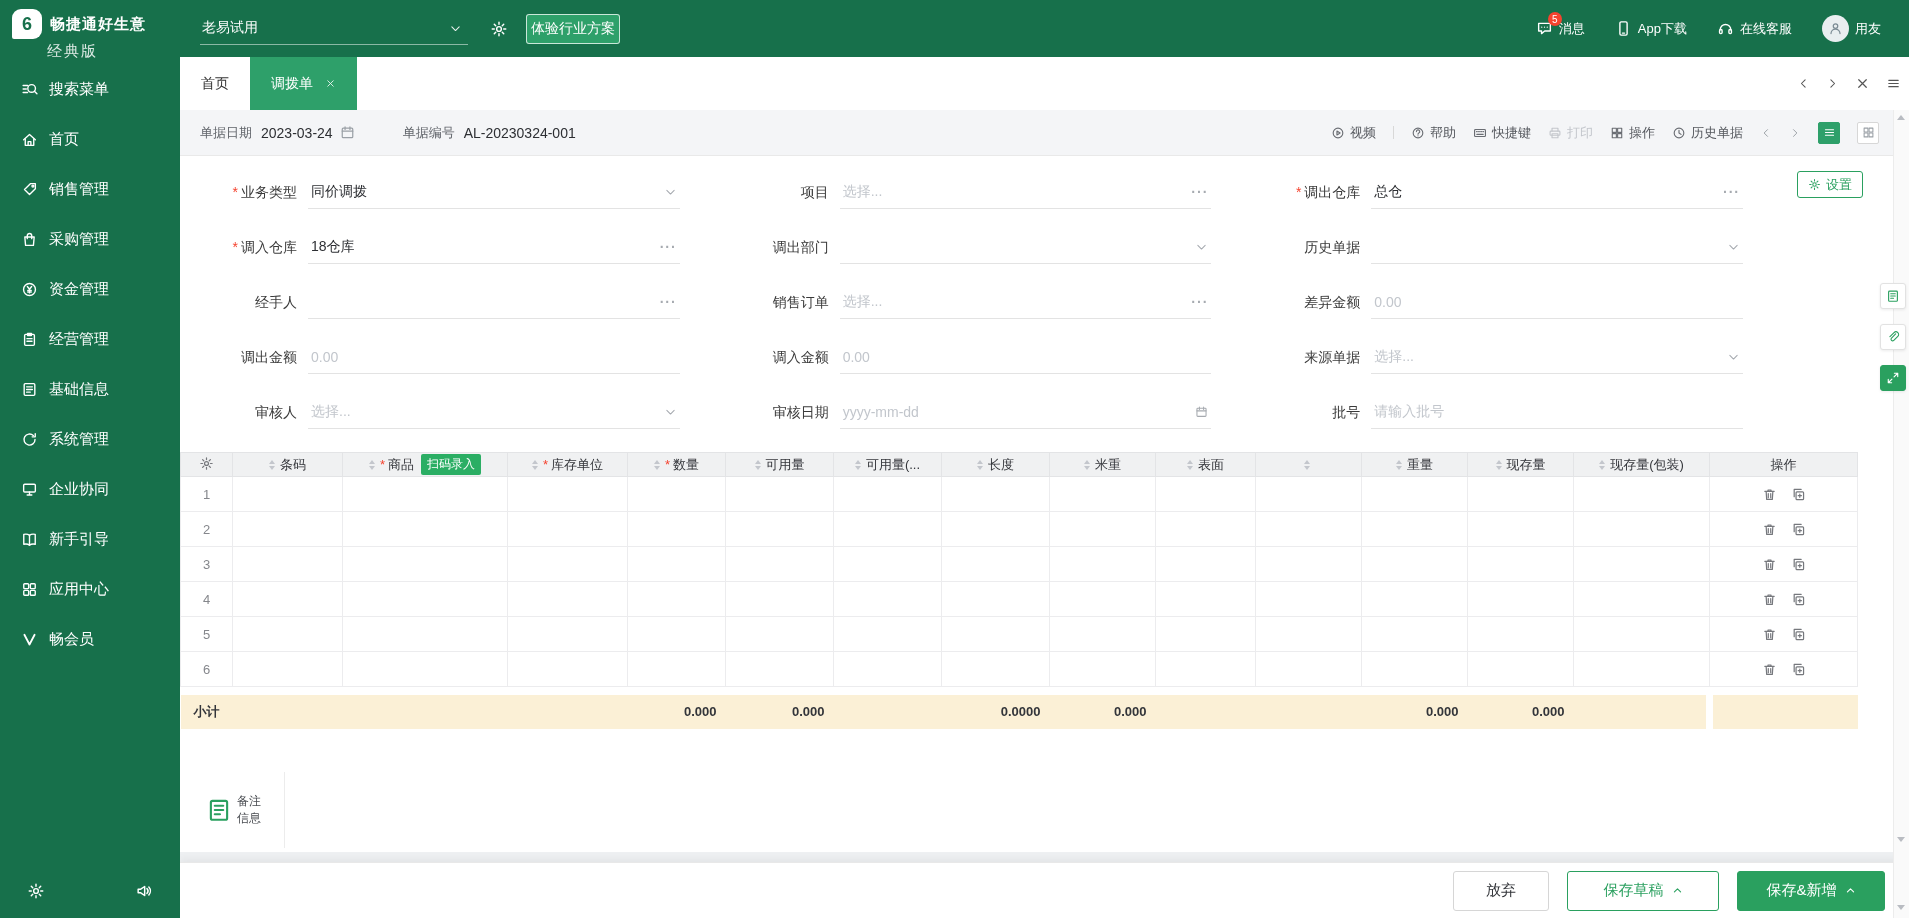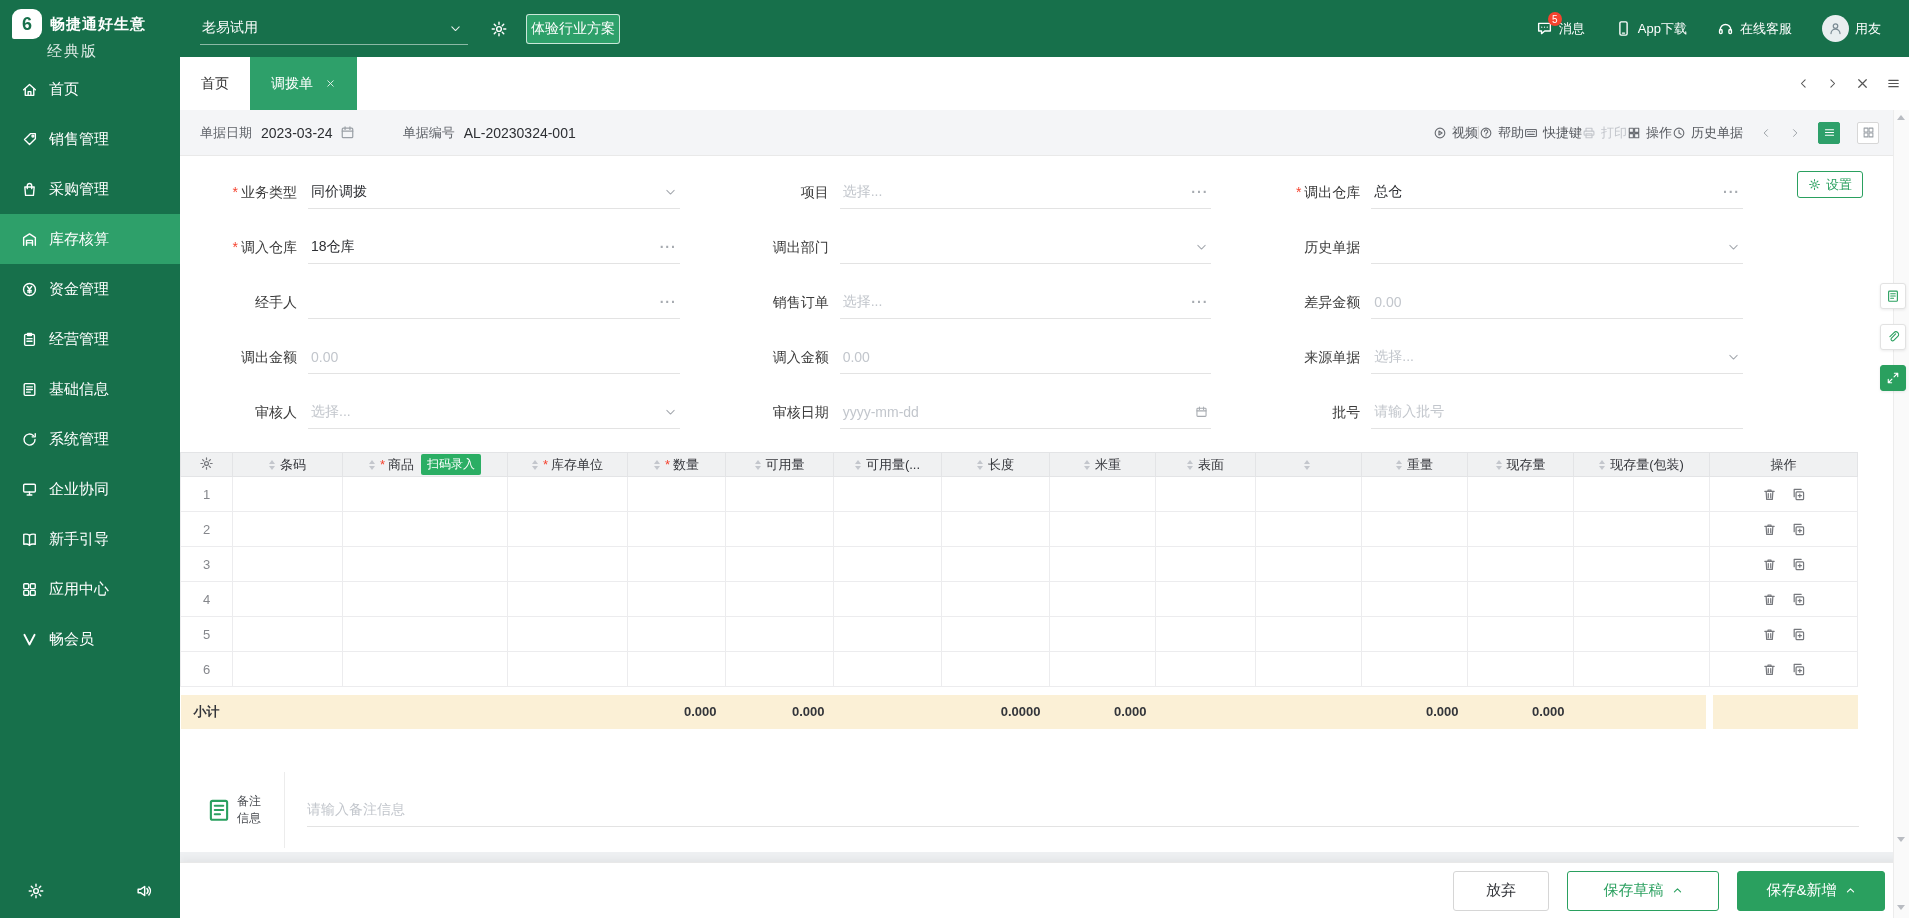--- a/index.html
+++ b/index.html
@@ -132,20 +132,30 @@
       <div class="logo-row">
         <div class="logo-mark">6</div>
         <div class="logo-title">畅捷通好生意</div>
       </div>
       <div class="logo-badge">经典版</div>
     </div>
     <nav class="menu" id="menu">
         <div class="menu-item">
           <span class="mi-ic">
             <svg viewBox="0 0 16 16" width="1em" height="1em" fill="none" stroke="currentColor" stroke-width="1.3" stroke-linecap="round" stroke-linejoin="round">
+              <path d="M2 4.2h4.2M2 7.5h3M2 10.8h4.2"></path>
+              <circle cx="10" cy="7" r="3.6"></circle>
+              <path d="M12.6 9.6 15 12"></path>
+            </svg>
+          </span>
+          <span class="mi-label">搜索菜单</span>
+        </div>
+        <div class="menu-item">
+          <span class="mi-ic">
+            <svg viewBox="0 0 16 16" width="1em" height="1em" fill="none" stroke="currentColor" stroke-width="1.3" stroke-linecap="round" stroke-linejoin="round">
               <path d="M2.5 8.2 8 3.2l5.5 5"></path>
               <path d="M4 7.4v6.1h8V7.4"></path>
               <path d="M6.7 13.5V10h2.6v3.5"></path>
             </svg>
           </span>
           <span class="mi-label">首页</span>
         </div>
         <div class="menu-item">
           <span class="mi-ic">
             <svg viewBox="0 0 16 16" width="1em" height="1em" fill="none" stroke="currentColor" stroke-width="1.3" stroke-linecap="round" stroke-linejoin="round">
@@ -156,30 +166,20 @@
           <span class="mi-label">销售管理</span>
         </div>
         <div class="menu-item">
           <span class="mi-ic">
             <svg viewBox="0 0 16 16" width="1em" height="1em" fill="none" stroke="currentColor" stroke-width="1.3" stroke-linecap="round" stroke-linejoin="round">
               <path d="M3.6 5.6h8.8l-.7 7.9H4.3z"></path>
               <path d="M5.9 7.2V4.4a2.1 2.1 0 0 1 4.2 0v2.8"></path>
             </svg>
           </span>
           <span class="mi-label">采购管理</span>
-        </div>
-        <div class="menu-item active">
-          <span class="mi-ic">
-            <svg viewBox="0 0 16 16" width="1em" height="1em" fill="none" stroke="currentColor" stroke-width="1.3" stroke-linecap="round" stroke-linejoin="round">
-              <path d="M2.5 13.5V6.2L8 2.7l5.5 3.5v7.3"></path>
-              <path d="M5.2 13.5V8.8h5.6v4.7"></path>
-              <path d="M5.2 11.2h5.6"></path>
-            </svg>
-          </span>
-          <span class="mi-label">库存核算</span>
         </div>
         <div class="menu-item">
           <span class="mi-ic">
             <svg viewBox="0 0 16 16" width="1em" height="1em" fill="none" stroke="currentColor" stroke-width="1.3" stroke-linecap="round" stroke-linejoin="round">
               <circle cx="8" cy="8" r="5.6"></circle>
               <path d="M6 5.2 8 7.8l2-2.6M8 7.8v3.4M6.3 8.8h3.4M6.3 10.4h3.4"></path>
             </svg>
           </span>
           <span class="mi-label">资金管理</span>
         </div>
@@ -374,21 +374,21 @@
         <svg viewBox="0 0 16 16" width="1em" height="1em" fill="none" stroke="currentColor" stroke-width="1.3" stroke-linecap="round" stroke-linejoin="round">
           <rect x="2.4" y="3.4" width="11.2" height="10" rx="1"></rect>
           <path d="M2.4 6.6h11.2M5.4 2v2.8M10.6 2v2.8"></path>
         </svg>
       </span>
     <span class="dh-group2">
       <span class="dh-label">单据编号</span>
       <span class="dh-value">AL-20230324-001</span>
     </span>
     <div class="dh-right">
-      <span id="dh-tools" style="display:flex;align-items:center;">
+      <span id="dh-tools" style="display:flex;align-items:center;gap:17px">
           <span class="dh-tool">
             <span class="ic14">
               <svg viewBox="0 0 16 16" width="1em" height="1em" fill="none" stroke="currentColor" stroke-width="1.3" stroke-linecap="round" stroke-linejoin="round">
                 <circle cx="8" cy="8" r="5.5"></circle>
                 <path d="M6.8 5.7l3.6 2.3-3.6 2.3z"></path>
               </svg>
             </span>
             <span>视频</span>
           </span>
           <i class="dh-sep"></i>
@@ -954,23 +954,20 @@
     <div class="remark-head">
       <span class="remark-ic">
           <svg viewBox="0 0 16 16" width="1em" height="1em" fill="none" stroke="currentColor" stroke-width="1.3" stroke-linecap="round" stroke-linejoin="round">
             <rect x="3" y="2.4" width="10" height="11.6" rx="1"></rect>
             <path d="M5.4 5.4h5.2M5.4 8h5.2M5.4 10.6h3.2"></path>
           </svg>
         </span>
       <div class="remark-label">备注信息</div>
     </div>
     <div class="remark-divider"></div>
-    <div class="remark-input">
-      <span class="ph">请输入备注信息</span>
-    </div>
   </div>
 
   <div class="pre-footer"></div>
   <div class="footer">
     <button class="btn plain">放弃</button>
     <button class="btn outline">
       <span>保存草稿</span>
       <span class="caret">
           <svg viewBox="0 0 16 16" width="1em" height="1em" fill="none" stroke="currentColor" stroke-width="1.3" stroke-linecap="round" stroke-linejoin="round">
             <path d="M3.5 10 8 5.5 12.5 10" stroke-width="1.6"></path>

